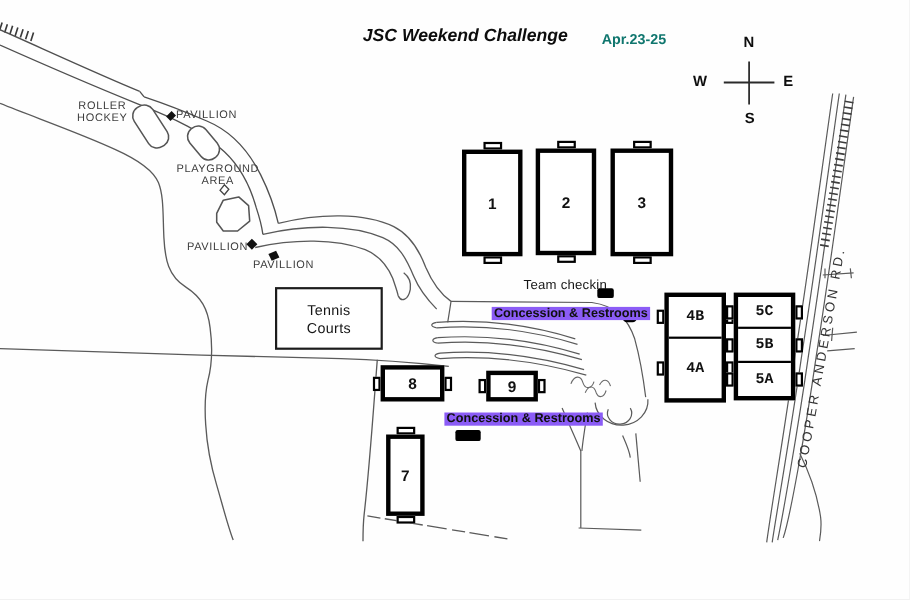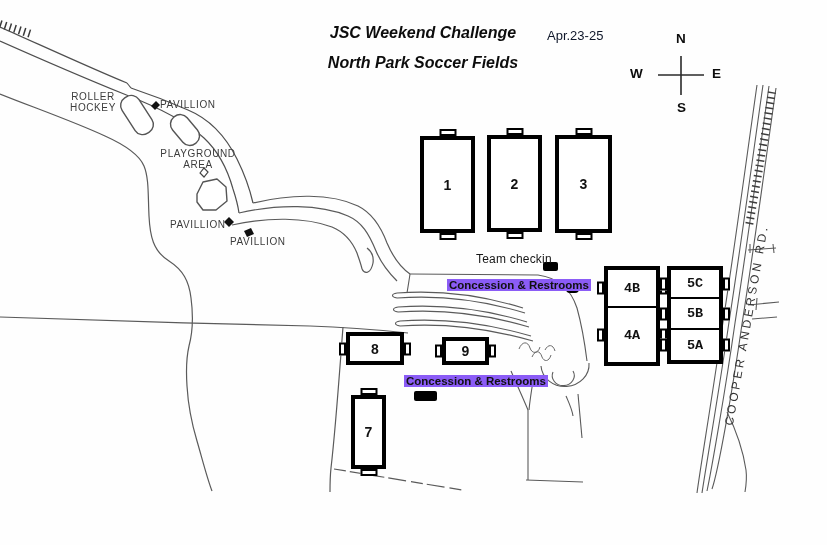--- a/index.html
+++ b/index.html
@@ -3,21 +3,21 @@
 <meta charset="utf-8">
 <style>
   html,body{margin:0;padding:0;background:#e8e8e8;}
   #stage{position:relative;width:827px;height:545px;background:#fefefe;overflow:hidden;
          font-family:"Liberation Sans",sans-serif;}
   #stage svg{position:absolute;left:0;top:0;}
   .lbl{position:absolute;color:#3c3c3c;font-size:10px;letter-spacing:.6px;white-space:nowrap;line-height:11px;}
   .lbl.center{text-align:center;}
   .title-wrap{position:absolute;left:302px;top:23px;width:242px;text-align:center;color:#0d0d0d;font-weight:bold;font-size:16px;line-height:20px;font-style:italic;}
   .title-line2{margin-top:10px;}
-  .date{position:absolute;left:547px;top:28px;font-weight:normal;font-size:13px;color:#0f172a;}
+  .date{position:absolute;left:547px;top:28px;font-weight:bold;font-size:13px;color:#0f766e;}
   .compass-letter{position:absolute;font-weight:bold;font-size:13.5px;color:#0d0d0d;}
   .field{position:absolute;box-sizing:border-box;border:4px solid #000;background:#fff;
          display:flex;align-items:center;justify-content:center;
          font-weight:bold;font-size:14px;color:#111;}
   .complex{flex-direction:column;align-items:stretch;justify-content:flex-start;font-family:Liberation Mono, monospace;}
   .sec{position:relative;display:flex;align-items:center;justify-content:center;
        font-weight:bold;font-size:13.5px;color:#111;}
   .sec + .sec{border-top:2px solid #000;}
   .tab{position:absolute;background:#fff;border:2px solid #000;}
   .tab.t{width:13px;height:3px;top:-11px;left:50%;transform:translateX(-50%);}
@@ -138,41 +138,44 @@
     <rect x="414" y="391" width="23" height="10" rx="2" fill="#000"></rect>
 
     <g stroke="#2a2a2a" stroke-width="1.6" fill="none">
       <path d="M 658,75 L 704,75"></path>
       <path d="M 681,56 L 681,95"></path>
     </g>
   </svg>
 
   <div class="title-wrap">
     <div>JSC Weekend Challenge</div>
-    <div class="title-line2">North Park Soccer Fields</div>
   </div>
   <div class="date">Apr.23-25</div>
 
   <div class="compass-letter" style="left:676px;top:31px;">N</div>
   <div class="compass-letter" style="left:630px;top:66px;">W</div>
   <div class="compass-letter" style="left:712px;top:66px;">E</div>
   <div class="compass-letter" style="left:677px;top:100px;">S</div>
 
   <div class="lbl center" style="left:64px;top:91px;width:58px;">
     <div>ROLLER</div>
     <div>HOCKEY</div>
   </div>
   <div class="lbl" style="left:160px;top:99px;">PAVILLION</div>
   <div class="lbl center" style="left:158px;top:148px;width:80px;">
     <div>PLAYGROUND</div>
     <div>AREA</div>
   </div>
   <div class="lbl" style="left:170px;top:219px;">PAVILLION</div>
   <div class="lbl" style="left:230px;top:236px;">PAVILLION</div>
 
+  <div class="tennis">
+    <div>Tennis</div>
+    <div>Courts</div>
+  </div>
 
   <div class="team-checkin">Team checkin</div>
   <div class="concession" style="left:447px;top:279px;">Concession &amp; Restrooms</div>
   <div class="concession" style="left:404px;top:375px;">Concession &amp; Restrooms</div>
 
   <div class="road-name">COOPER ANDERSON RD.</div>
 
   <div class="field" style="left:420px;top:136px;width:55px;height:97px;">
     <span class="tab t"></span>
     <span class="tab b"></span>

